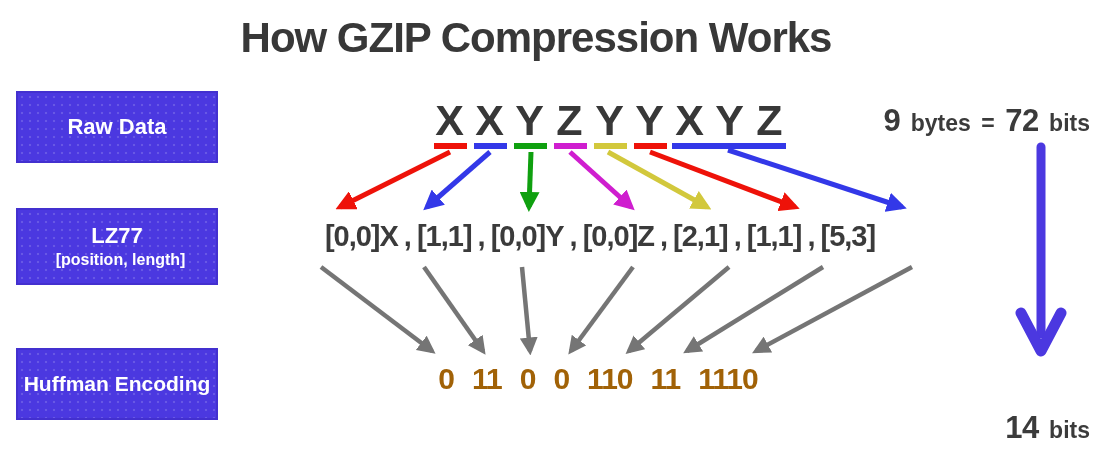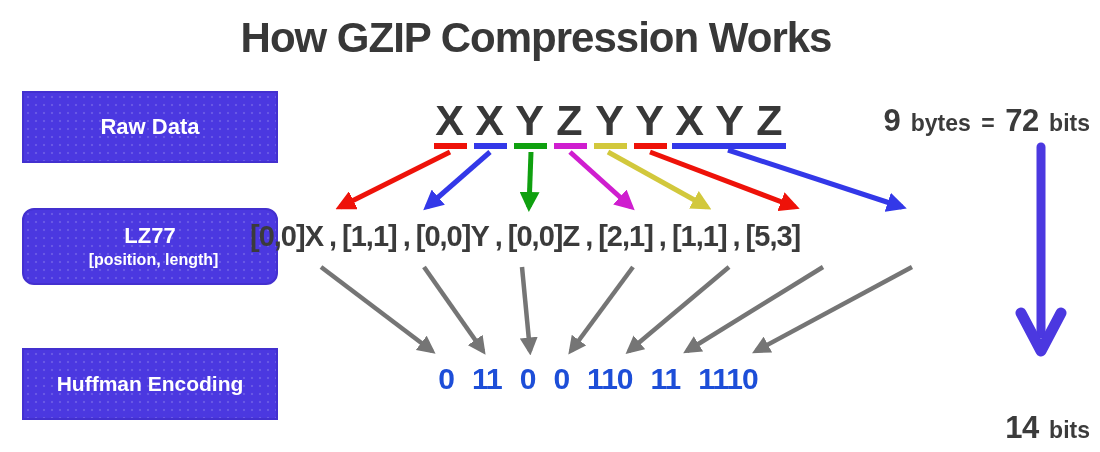--- a/index.html
+++ b/index.html
@@ -20,38 +20,38 @@
     text-align: center;
     font-size: 42px;
     font-weight: 700;
     letter-spacing: -1px;
     color: #383838;
   }
 
   
   .stage-box {
     position: absolute;
-    left: 22px;
-    width: 256px;
+    left: 16px;
+    width: 202px;
     background-color: #4B38E0;
     background-image: radial-gradient(rgba(255,255,255,0.16) 1px, transparent 1.6px);
     background-size: 8px 8px;
     border: 2px solid #4330cf;
     color: #ffffff;
     display: flex;
     flex-direction: column;
     align-items: center;
     justify-content: center;
     text-align: center;
     font-weight: 700;
   }
   .stage-box .label    { font-size: 22px; line-height: 1.2; }
   .stage-box .sublabel { font-size: 16px; line-height: 1.25; margin-left: 7px; }
   #box-raw     { top: 91px;  height: 72px; }
-  #box-lz77    { top: 208px; height: 77px; border-radius: 12px; }
+  #box-lz77    { top: 208px; height: 77px; }
   #box-huffman { top: 348px; height: 72px; font-size: 21px; }
   #box-huffman .label { font-size: 21px; }
 
   
   .raw-row {
     position: absolute;
     left: 429px; top: 100px;
     width: 360px; height: 42px;
     display: flex;
     color: #383838;
@@ -63,38 +63,39 @@
     line-height: 40px;
     font-weight: 700;
     letter-spacing: -1px;
   }
 
   
   .lz77-row {
     position: absolute;
     left: 250px; top: 220px;
     width: 700px;
+    text-align: center;
     white-space: nowrap;
     font-size: 29px;
     font-weight: 700;
     letter-spacing: -1px;
     color: #3b3b3b;
   }
   .lz77-sep { margin: 0 6px; }
 
   
   .huffman-row {
     position: absolute;
     left: 348px; top: 362px;
     width: 500px;
     text-align: center;
     white-space: nowrap;
     font-size: 30px;
     font-weight: 700;
-    color: #1d4ed8;
+    color: #a16207;
   }
   .huff-code { margin: 0 9px; letter-spacing: -1px; }
 
   
   .note {
     position: absolute;
     right: 10px;
     text-align: center;
     white-space: nowrap;
     font-weight: 700;

